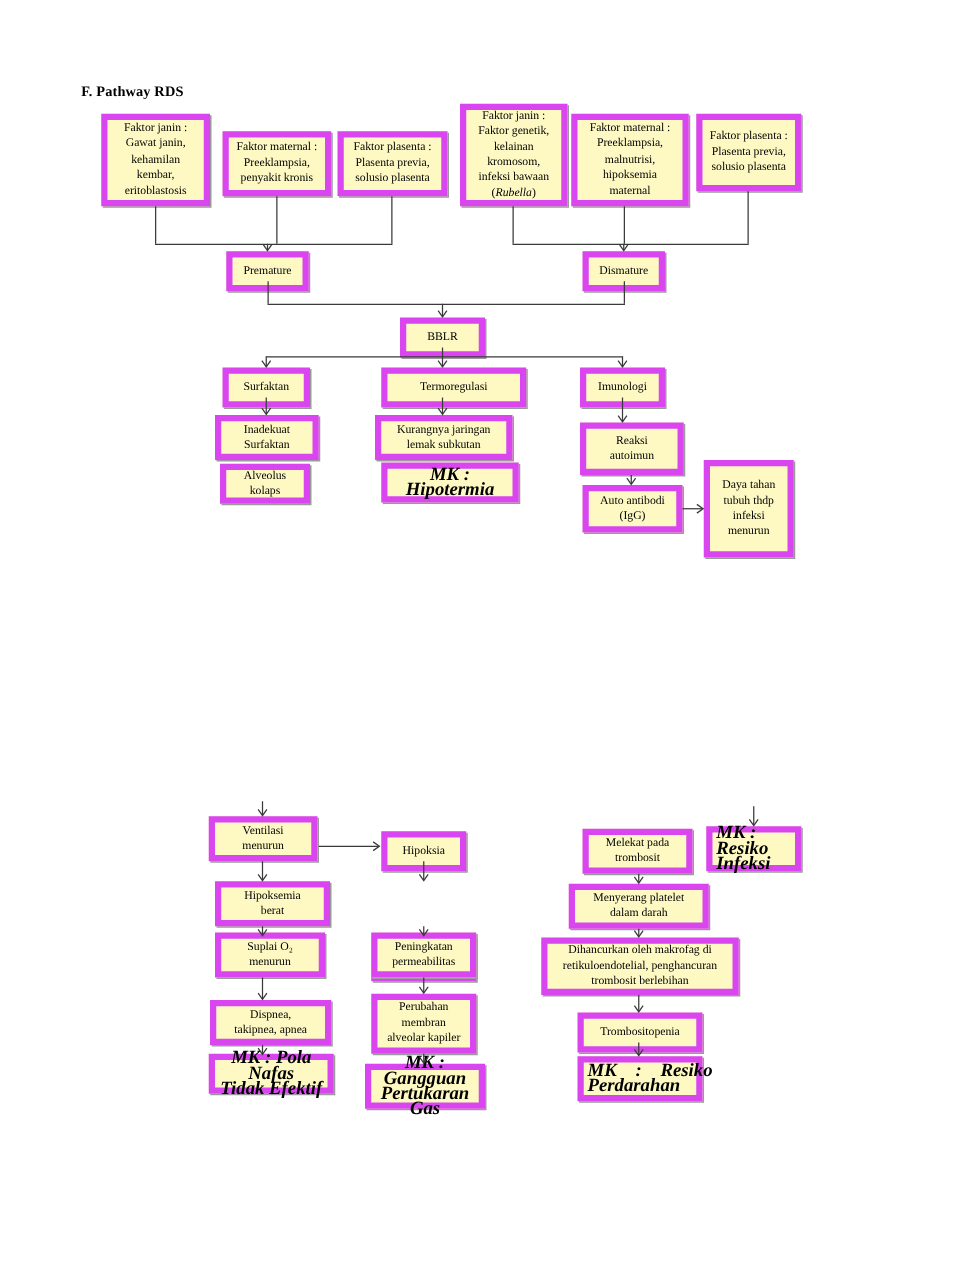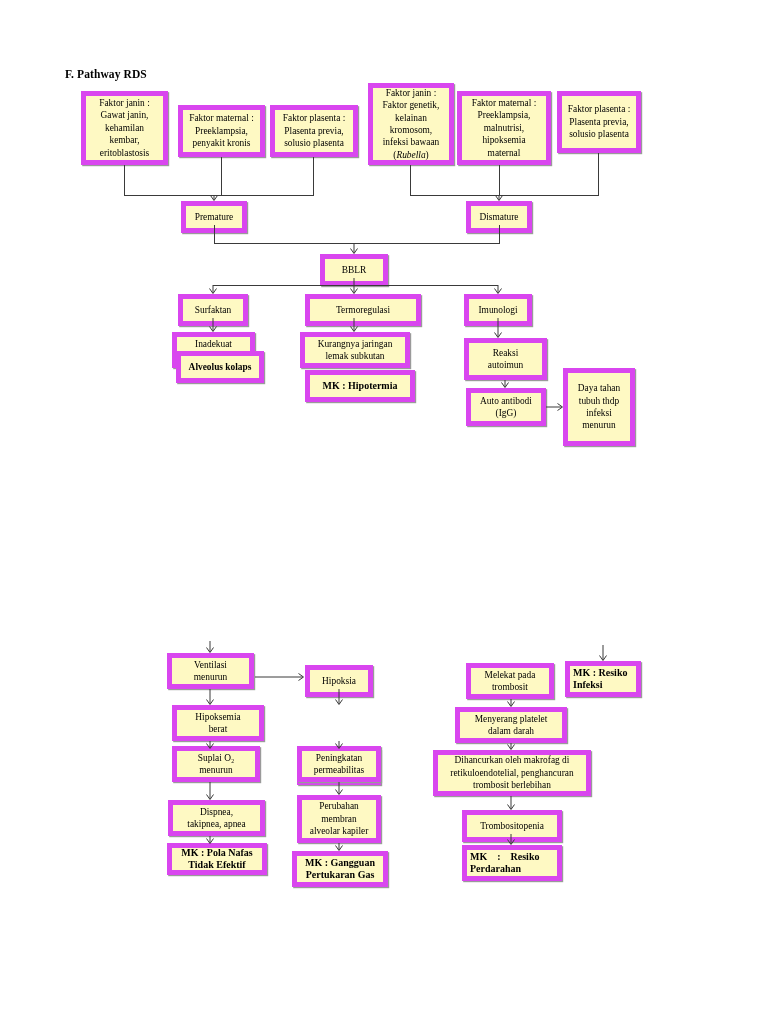--- a/index.html
+++ b/index.html
@@ -37,21 +37,22 @@
     align-items: center;
     justify-content: center;
     text-align: center;
     font-size: 9.4px;
     line-height: 12.4px;
     padding: 11px 3px;
     box-shadow: 1.2px 1.2px 0 #9a9a9a;
   }
   .node.bold {
     font-weight: bold;
-    font-size: 10px;
+    font-size: 15px;
+    font-style: italic;
   }
   .node .inner {
     display: block;
     width: 100%;
   }
   .ln {
     position: absolute;
     background: #3a3a3a;
   }
   .ln.h { height: 1px; }
@@ -135,21 +136,21 @@
   </div>
 
   <div class="node" style="left:464px; top:294px; width:68px; height:24px;">
     <span class="inner">Imunologi</span>
   </div>
 
   <div class="node" style="left:172px; top:332px; width:83px; height:36px;">
     <span class="inner">Inadekuat<br>Surfaktan</span>
   </div>
 
-  <div class="node" style="left:176px; top:351px; width:88px; height:24px;font-weight:bold;">
+  <div class="node" style="left:176px; top:371px; width:72px; height:24px;">
     <span class="inner">Alveolus kolaps</span>
   </div>
 
   <div class="node" style="left:300px; top:332px; width:110px; height:36px;justify-content:center;">
     <span class="inner">Kurangnya jaringan<br>lemak subkutan</span>
   </div>
 
   <div class="node bold" style="left:305px; top:370px; width:110px; height:26px;">
     <span class="inner">MK : Hipotermia</span>
   </div>

